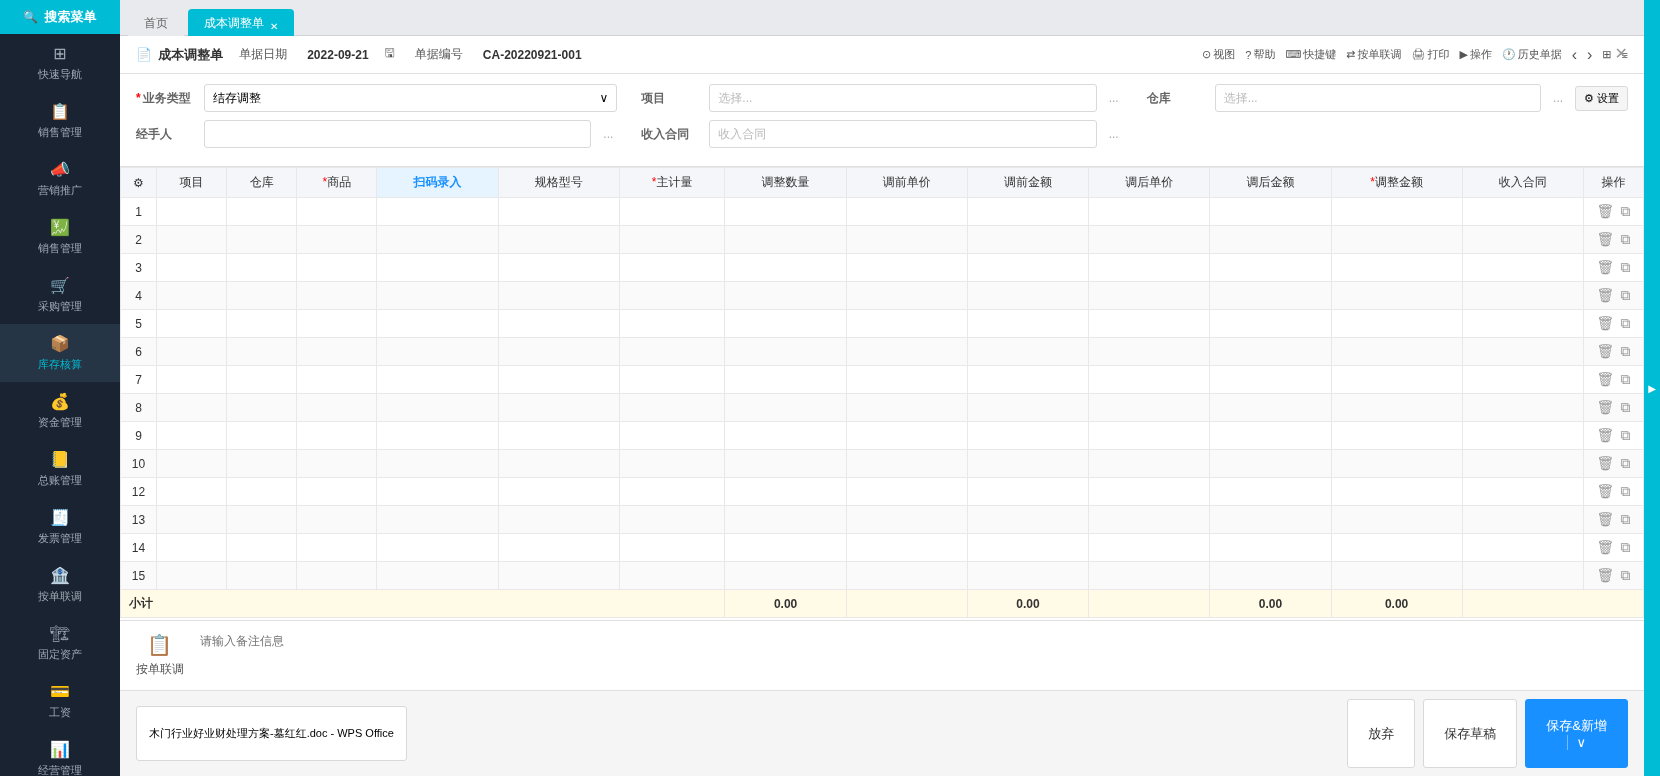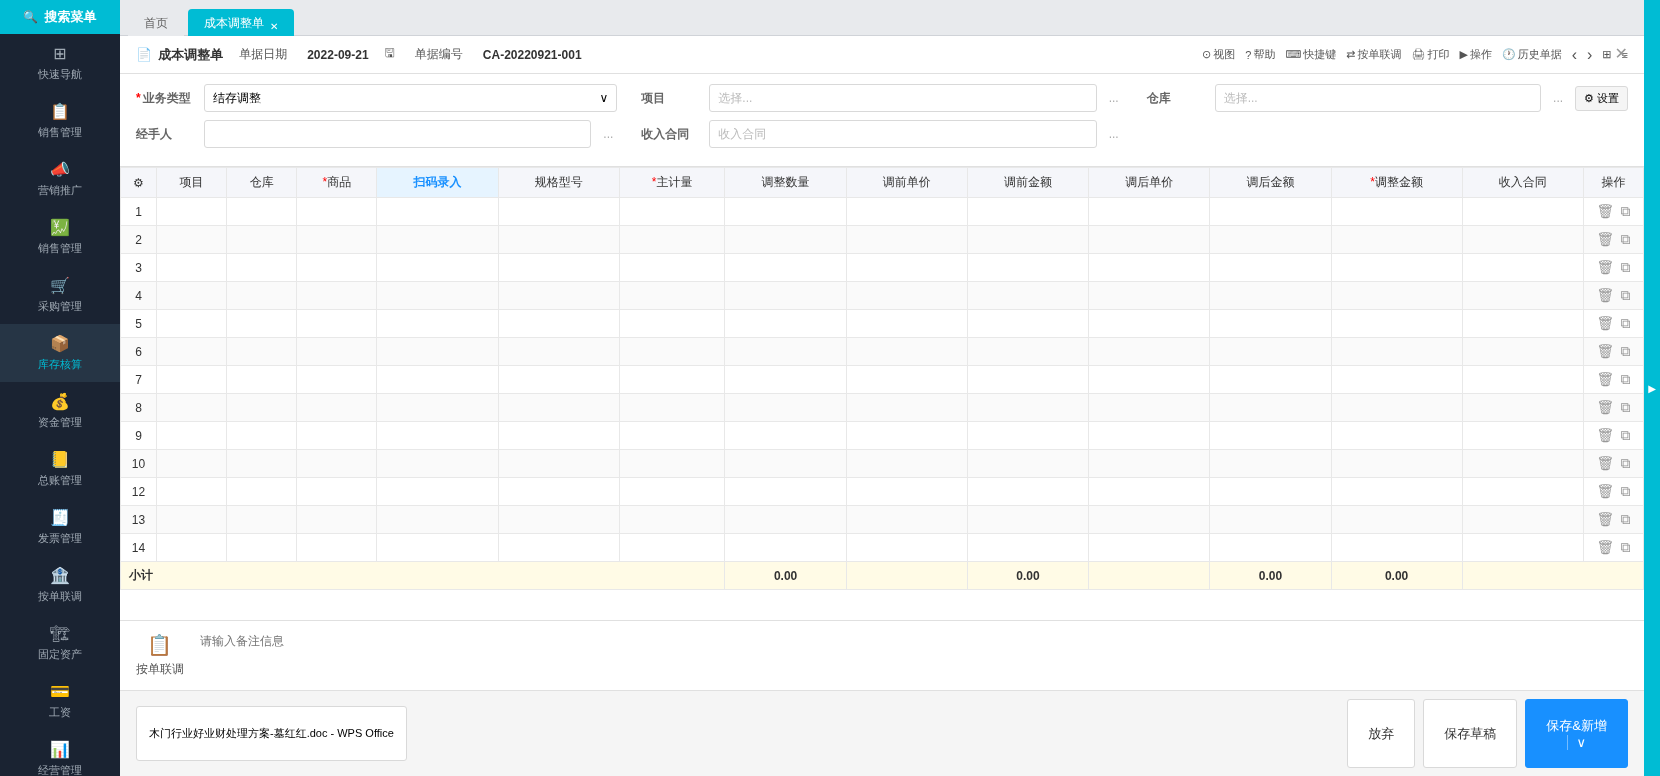--- a/index.html
+++ b/index.html
@@ -741,20 +741,42 @@
       <td></td>
       <td></td>
       <td></td>
       <td class="action-col">
         <div class="action-icons">
           <span class="action-icon" title="删除">🗑</span>
           <span class="action-icon" title="复制">⧉</span>
         </div>
       </td>
     </tr>
+            <tr>
+      <td class="row-num">15</td>
+      <td></td>
+      <td></td>
+      <td></td>
+      <td></td>
+      <td></td>
+      <td></td>
+      <td></td>
+      <td></td>
+      <td></td>
+      <td></td>
+      <td></td>
+      <td></td>
+      <td></td>
+      <td class="action-col">
+        <div class="action-icons">
+          <span class="action-icon" title="删除">🗑</span>
+          <span class="action-icon" title="复制">⧉</span>
+        </div>
+      </td>
+    </tr>
           </tbody>
         <tfoot>
           <tr class="summary-row">
             <td colspan="7" class="summary-label">小计</td>
             <td>0.00</td>
             <td></td>
             <td>0.00</td>
             <td></td>
             <td>0.00</td>
             <td>0.00</td>

